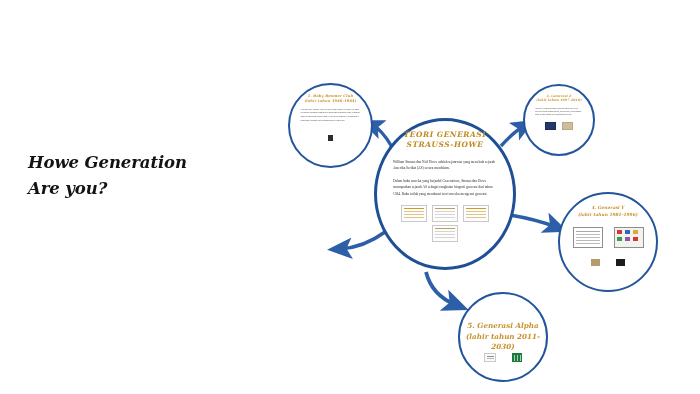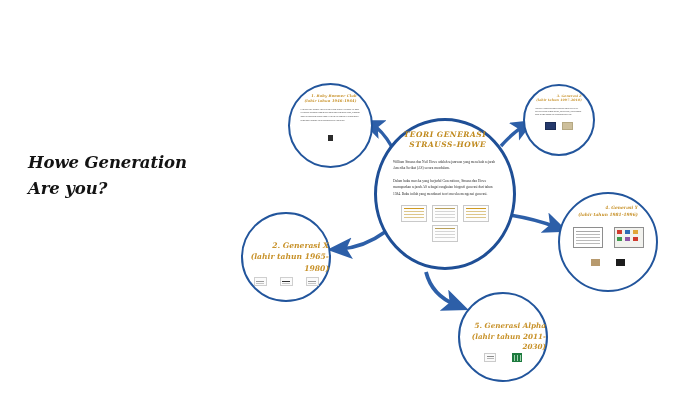--- a/index.html
+++ b/index.html
@@ -32,21 +32,21 @@
     border:2.4px solid #22559c;
     box-sizing:border-box;
     display:flex;
     flex-direction:column;
     align-items:center;
   }
   .node-title{
     color:#c8922a;
     font-family:"DejaVu Serif",serif;
     font-weight:bold;font-style:italic;
-    text-align:right;
+    text-align:center;
     line-height:1.35;
     white-space:pre-line;
   }
 
   
   #hub{
     left:374px;top:118px;
     width:142px;height:152px;
     border-width:3px;
     border-color:#1f4f96;
@@ -205,29 +205,20 @@
     </div>
   </div>
 
   <div class="node" id="node1">
     <div class="node-title">1. Baby Boomer Club
 (lahir tahun 1946-1964)</div>
     <div class="n1-body">Generasi baby boomer lahir setelah Perang Dunia II berakhir. Di masa itu banyak pasangan yang merasa aman untuk memiliki anak, sehingga angka kelahiran melonjak tinggi. Generasi ini tumbuh di tengah masa pemulihan ekonomi dan perubahan sosial yang besar.</div>
     <div class="n1-icon"></div>
   </div>
 
-  <div class="node" id="node2">
-    <div class="node-title">2. Generasi X
-(lahir tahun 1965-1980)</div>
-    <div class="n2-icons">
-      <div class="mini"></div>
-      <div class="mini dark"></div>
-      <div class="mini"></div>
-    </div>
-  </div>
 
   <div class="node" id="node3">
     <div class="node-title">3. Generasi Z
 (lahir tahun 1997-2010)</div>
     <div class="n3-body">Generasi Z tumbuh bersama teknologi digital sejak kecil. Mereka terbiasa dengan internet, media sosial, dan perangkat pintar sebagai bagian dari kehidupan sehari-hari.</div>
     <div class="n3-thumbs">
       <span class="sw-dark"></span>
       <span class="sw-tan"></span>
     </div>
   </div>

